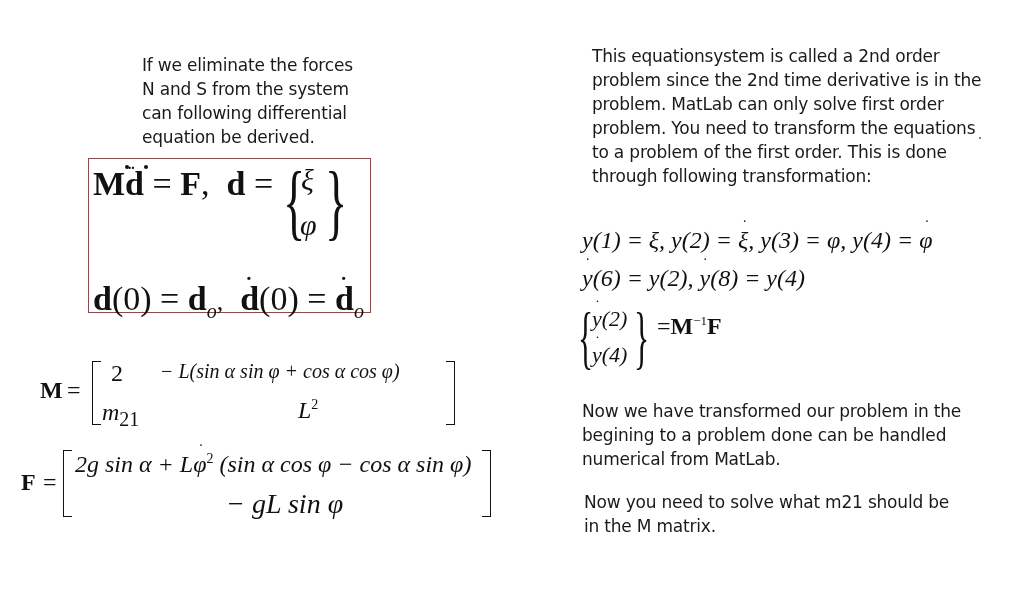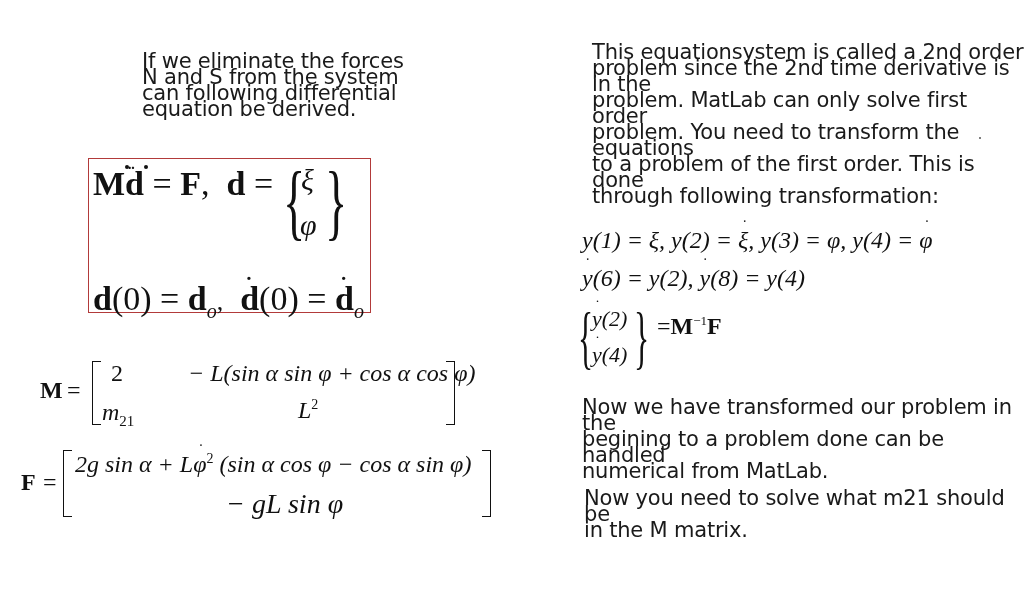--- a/index.html
+++ b/index.html
@@ -3,22 +3,22 @@
   <meta charset="utf-8">
   <style>
     html, body { margin: 0; padding: 0; }
     body {
       width: 1024px; height: 603px; background: #ffffff; position: relative; overflow: hidden;
       color: #111111;
     }
     .prose {
       position: absolute;
       font-family: "DejaVu Sans", sans-serif;
-      font-size: 21px;
-      line-height: 16px;
+      font-size: 17px;
+      line-height: 24px;
       color: #1a1a1a;
       white-space: pre-line;
       letter-spacing: -0.2px;
     }
     .math {
       position: absolute;
       font-family: "Liberation Serif", serif;
       color: #111111;
       white-space: nowrap;
     }
@@ -73,22 +73,22 @@
   &nbsp;<span class="b" style="position:relative;">d<i style="position:absolute;left:5px;top:-8px;font-style:normal;font-size:22px;">˙</i></span><span>(0)</span>
   <span>=</span>
   <span class="b" style="position:relative;"><span>d</span><i style="position:absolute;left:5px;top:-8px;font-style:normal;font-size:22px;">˙</i></span><sub class="i" style="font-size:20px;">o</sub>
 </div>
 
 <div class="math b" style="left:40px; top:377px; font-size:24px;">M</div>
 <div class="math" style="left:67px; top:377px; font-size:24px;">=</div>
 <div class="bracket" style="left:92px; top:361px; width:8px; height:62px; border-right:none;"></div>
 <div class="bracket" style="left:446px; top:361px; width:8px; height:62px; border-left:none;"></div>
 <div class="math" style="left:111px; top:360px; font-size:24px;">2</div>
-<div class="math i" style="left:160px; top:360px; font-size:24px;margin-left:28px;">− L(sin α sin φ + cos α cos φ)</div>
-<div class="math i" style="left:102px; top:399px; font-size:24px;"><span>m</span><sub style="font-size:15px;font-style:normal;">21</sub></div>
+<div class="math i" style="left:160px; top:360px; font-size:20px;">− L(sin α sin φ + cos α cos φ)</div>
+<div class="math i" style="left:102px; top:399px; font-size:24px;"><span>m</span><sub style="font-size:20px;font-style:normal;">21</sub></div>
 <div class="math i" style="left:298px; top:397px; font-size:24px;"><span>L</span><sup style="font-size:14px;font-style:normal;">2</sup></div>
 
 <div class="math b" style="left:21px; top:469px; font-size:24px;">F</div>
 <div class="math" style="left:43px; top:469px; font-size:24px;">=</div>
 <div class="bracket" style="left:63px; top:450px; width:8px; height:65px; border-right:none;"></div>
 <div class="bracket" style="left:482px; top:450px; width:8px; height:65px; border-left:none;"></div>
 <div class="math" style="left:75px; top:451px; font-size:24px;"><span class="i">2g sin α + L</span><span class="i" style="position:relative;"><span>φ</span><i style="position:absolute;left:5px;top:-10px;font-style:normal;font-size:16px;">˙</i></span><sup style="font-size:14px;">2</sup><span class="i"> (sin α cos φ − cos α sin φ)</span></div>
 <div class="math i" style="left:226px; top:488px; font-size:28px;">− gL sin φ</div>
 
 <div class="math i" style="left:582px; top:227px; font-size:24px;">

